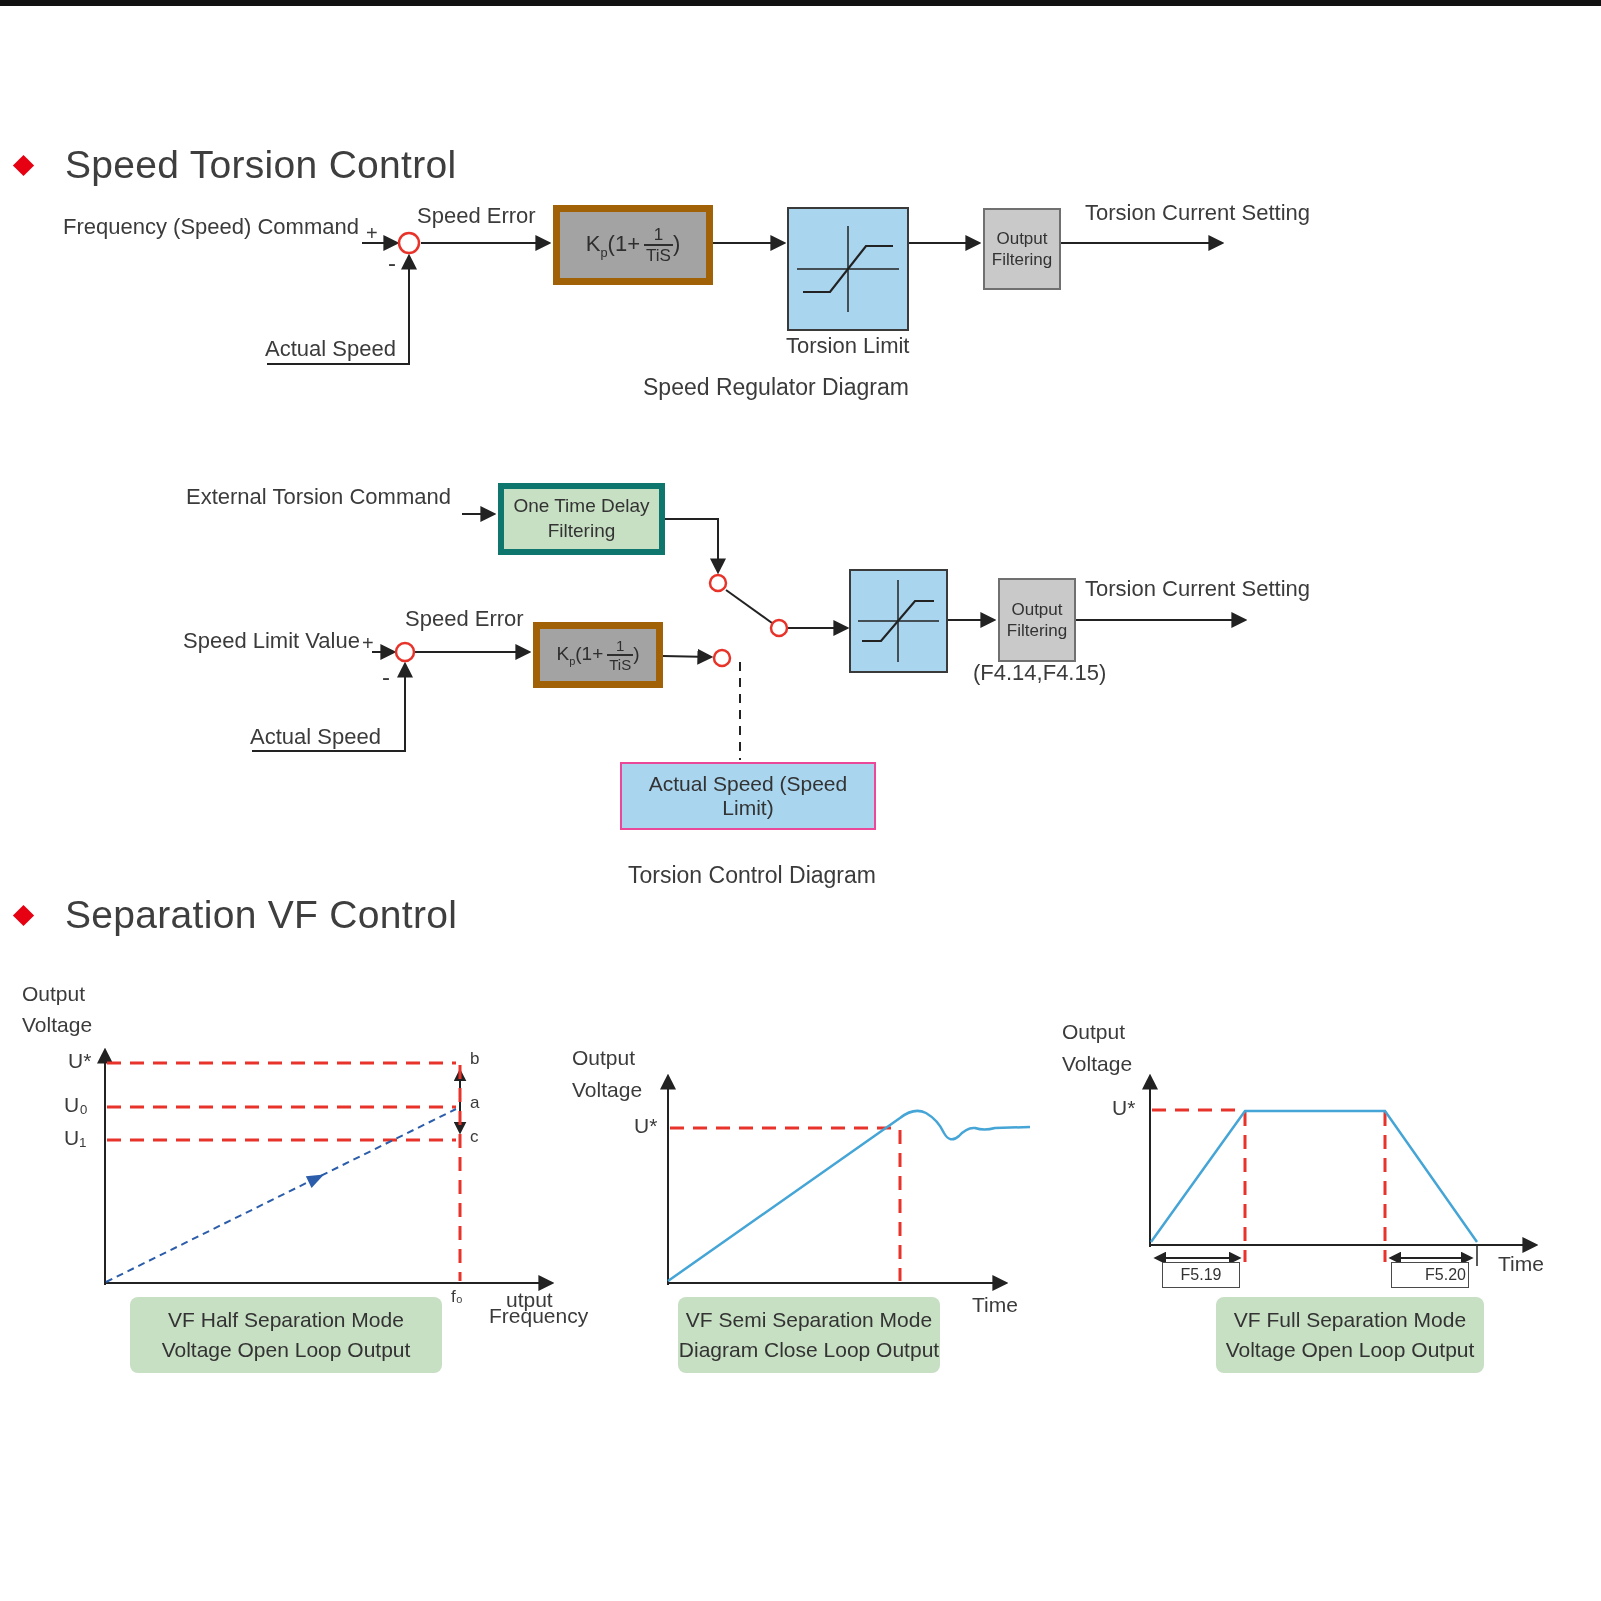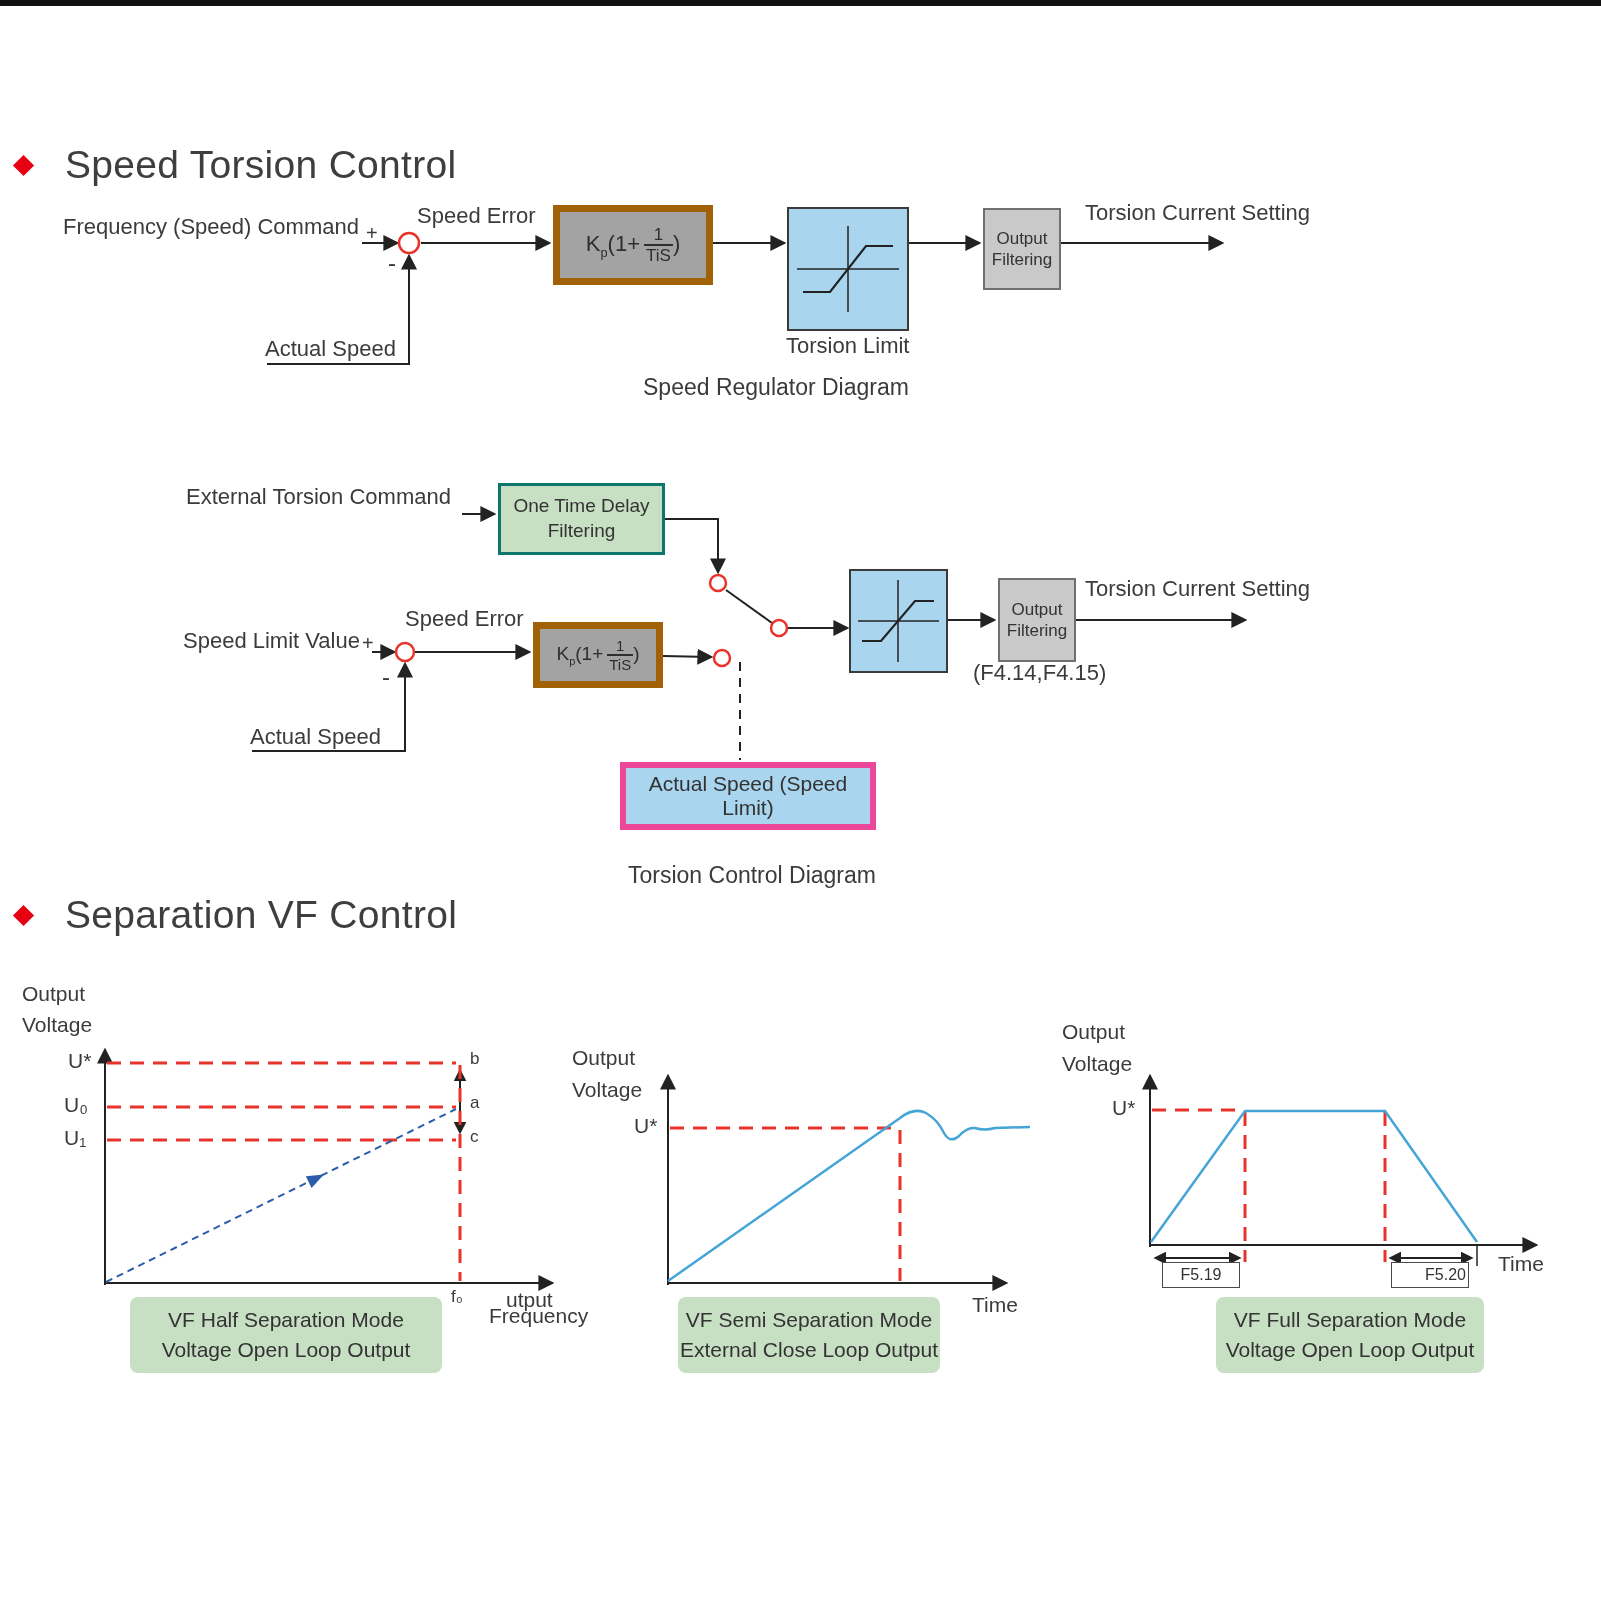--- a/index.html
+++ b/index.html
@@ -5,22 +5,22 @@
   * { margin:0; padding:0; box-sizing:border-box; }
   html, body { background:#ffffff; }
   body { font-family:"Liberation Sans","DejaVu Sans",sans-serif; color:#3b3b3b; }
   .page { position:relative; width:1601px; height:1601px; background:#ffffff; overflow:hidden; }
   .layer { position:absolute; left:0; top:0; z-index:1; }
   .top-border { position:absolute; left:0; top:0; width:1601px; height:6px; background:#111111; z-index:3; }
   .lbl { position:absolute; z-index:2; white-space:nowrap; line-height:1.15; color:#3b3b3b; }
   .box { position:absolute; z-index:2; display:flex; flex-direction:column; align-items:center; justify-content:center; text-align:center; color:#333333; }
   .purple { background:#a3a3a3; border:7px solid #a16207; }
   .grayb  { background:#c9c9c9; border:2px solid #707070; line-height:1.25; }
-  .greenb { background:#c7e0c3; border:3px solid #0f766e; line-height:1.3; }
-  .blueb  { background:#a9d5ef; border:6px solid #ec4899; }
+  .greenb { background:#c7e0c3; border:6px solid #0f766e; line-height:1.3; }
+  .blueb  { background:#a9d5ef; border:2px solid #ec4899; }
   .caption-green { background:#c7e0c3; border-radius:8px; }
   .sec-h { position:absolute; z-index:2; display:flex; align-items:center; gap:34px; }
   .diamond { width:15px; height:15px; background:#e60012; transform:rotate(45deg); flex:0 0 auto; }
   .sec-title { font-size:39px; color:#3e3e3e; letter-spacing:0.3px; }
   .formula { text-align:center; color:#2e2e2e; white-space:nowrap; }
   .formula sub { font-size:0.58em; }
   .frac { display:inline-flex; flex-direction:column; align-items:center; line-height:1.05; margin-left:4px; vertical-align:middle; }
   .frac .den { border-top:2px solid #2e2e2e; padding:1px 2px 0 2px; }
   .small-box { position:absolute; z-index:2; border:1.5px solid #4a4a4a; display:flex; align-items:center; justify-content:center; background:#ffffff; color:#333333; }
 </style>
@@ -179,21 +179,21 @@
     <div>VF Half Separation Mode</div>
     <div>Voltage Open Loop Output</div>
   </div>
 
   <div class="lbl" style="left:572px;top:1046px;font-size:21px;">Output</div>
   <div class="lbl" style="left:572px;top:1078px;font-size:21px;">Voltage</div>
   <div class="lbl" style="left:634px;top:1114px;font-size:21px;">U*</div>
   <div class="lbl" style="left:972px;top:1293px;font-size:21px;">Time</div>
   <div class="box caption-green" style="left:678px;top:1297px;width:262px;height:76px;font-size:21px;line-height:1.45;">
     <div>VF Semi Separation Mode</div>
-    <div>External Close Loop Output</div>
+    <div>Diagram Close Loop Output</div>
   </div>
 
   <div class="lbl" style="left:1062px;top:1020px;font-size:21px;">Output</div>
   <div class="lbl" style="left:1062px;top:1052px;font-size:21px;">Voltage</div>
   <div class="lbl" style="left:1112px;top:1096px;font-size:21px;">U*</div>
   <div class="lbl" style="left:1498px;top:1252px;font-size:21px;">Time</div>
   <div class="small-box" style="left:1162px;top:1262px;width:78px;height:26px;font-size:16px;">
     <span>F5.19</span>
   </div>
   <div class="small-box" style="left:1391px;top:1262px;width:78px;height:26px;font-size:16px;padding-left:31px;">

